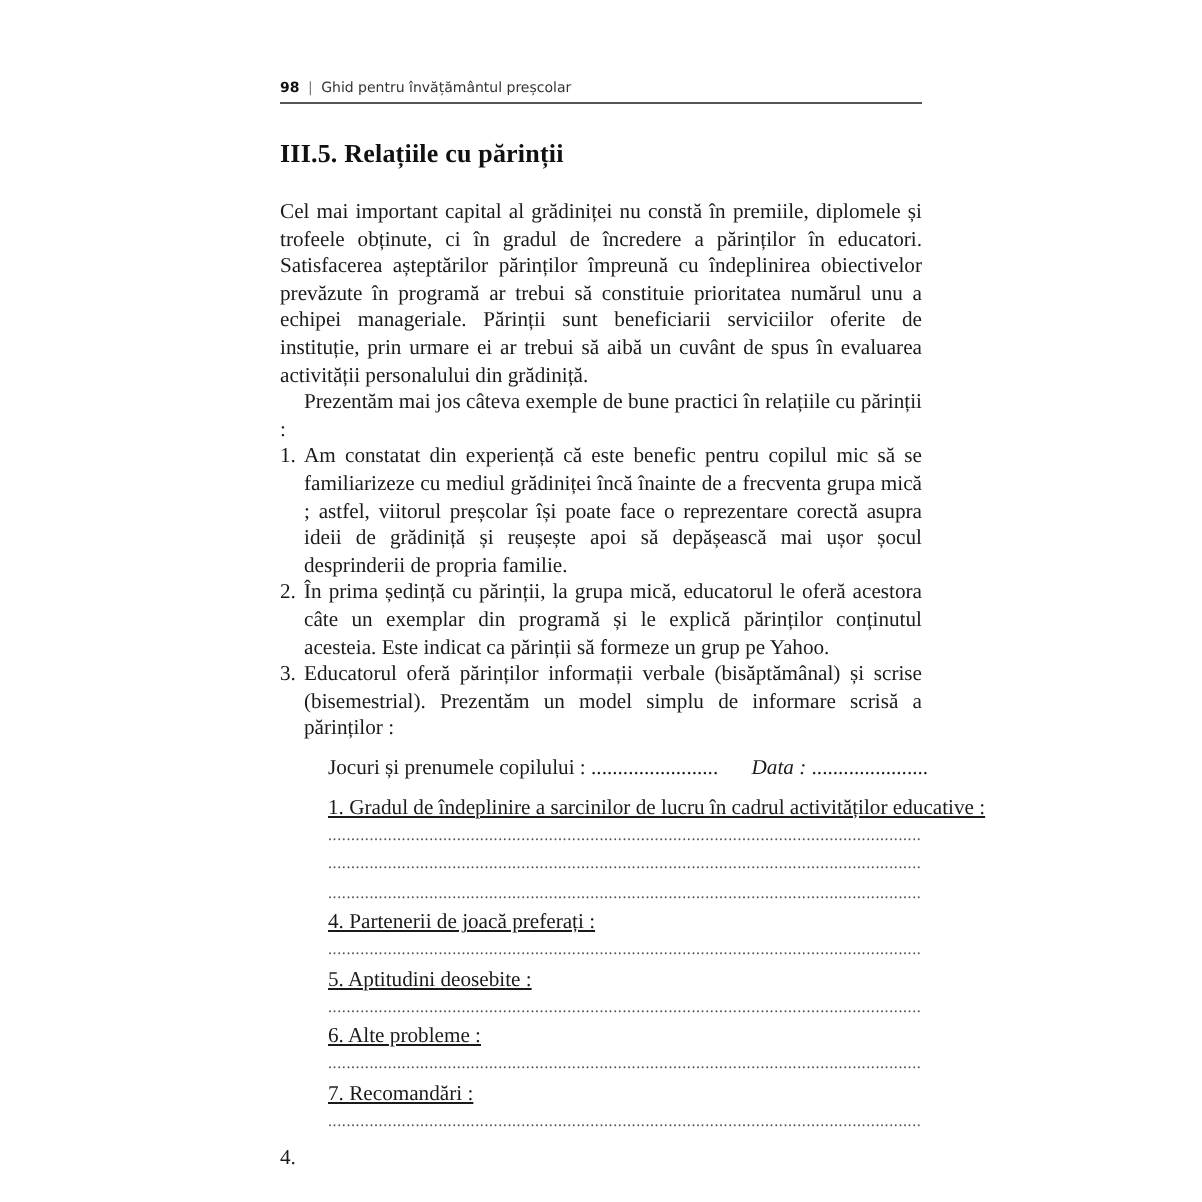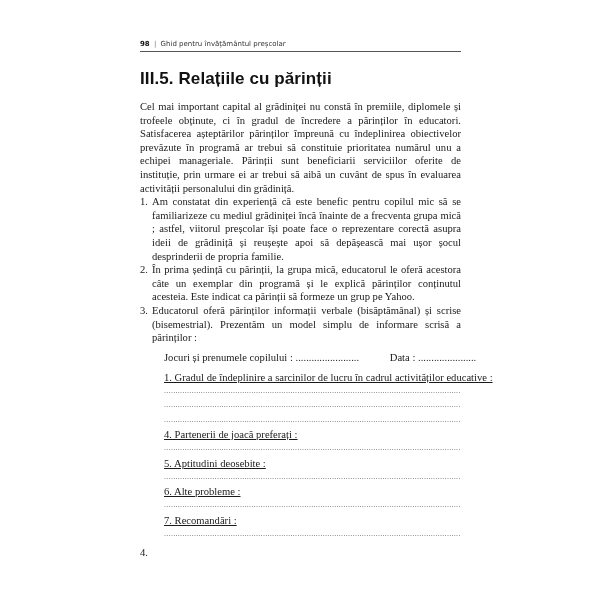--- a/index.html
+++ b/index.html
@@ -7,58 +7,59 @@
     .page { position: absolute; left: 0; top: 0; width: 601px; height: 601px; background: #ffffff; }
     .running-head {
       position: absolute; left: 140px; top: 40px; width: 321px;
       font-family: "DejaVu Sans", sans-serif; font-size: 7px; color: #333;
       border-bottom: 1px solid #555; padding-bottom: 2px; line-height: 9px;
     }
     .running-head .pgnum { font-weight: bold; color: #111; }
     .running-head .sep { color: #777; margin: 0 2px; }
     .chapter-title {
       position: absolute; left: 140px; top: 69px;
-      font-family: Liberation Sans, sans-serif; font-weight: bold; font-size: 17px; color: #111;
+      font-family: Liberation Serif, serif; font-weight: bold; font-size: 13px; color: #111;
       letter-spacing: 0.1px;
     }
     .body {
       position: absolute; left: 140px; top: 100px; width: 321px;
       font-family: "Liberation Serif", serif; font-size: 10.6px; line-height: 13.6px; color: #1a1a1a;
     }
     .body p { margin: 0; text-align: justify; text-align-last: auto; }
     .indent { text-indent: 12px; }
     .list { margin: 0; padding: 0; list-style: none; }
     .list li { position: relative; padding-left: 12px; text-align: justify; }
     .list li .num { position: absolute; left: 0; top: 0; }
     .form { margin: 6px 0 4px 12px; }
     .form .row { white-space: nowrap; height: 14px; }
     .form .row.name { margin-bottom: 6px; }
     .form .item-label { height: 14px; white-space: nowrap; text-decoration: underline; }
     .form .dots {
       height: 14px; overflow: hidden; white-space: nowrap; color: #555; font-size: 8px; letter-spacing: 0.3px;
       line-height: 12px;
     }
     .form .item { margin-bottom: 0.5px; }
-    .date-field { margin-left: 28px; }
+    .date-field { margin-left: 14px; font-style: italic; }
   </style>
 </head>
 <body>
 
 <div class="page">
 
   <div class="running-head">
     <span class="pgnum">98</span>
     <span class="sep">|</span>
     <span>Ghid pentru învățământul preșcolar</span>
   </div>
 
   <div class="chapter-title">III.5. Relațiile cu părinții</div>
 
   <div class="body">
     <p>Cel mai important capital al grădiniței nu constă în premiile, diplomele și trofeele obținute, ci în gradul de încredere a părinților în educatori. Satisfacerea așteptărilor părinților împreună cu îndeplinirea obiectivelor prevăzute în programă ar trebui să constituie prioritatea numărul unu a echipei manageriale. Părinții sunt beneficiarii serviciilor oferite de instituție, prin urmare ei ar trebui să aibă un cuvânt de spus în evaluarea activității personalului din grădiniță.</p>
+    <p class="indent">Prezentăm mai jos câteva exemple de bune practici în relațiile cu părinții :</p>
 
     <ol class="list">
       <li>
         <span class="num">1.</span>
         <span>Am constatat din experiență că este benefic pentru copilul mic să se familiarizeze cu mediul grădiniței încă înainte de a frecventa grupa mică ; astfel, viitorul preșcolar își poate face o reprezentare corectă asupra ideii de grădiniță și reușește apoi să depășească mai ușor șocul desprinderii de propria familie.</span>
       </li>
       <li>
         <span class="num">2.</span>
         <span>În prima ședință cu părinții, la grupa mică, educatorul le oferă acestora câte un exemplar din programă și le explică părinților conținutul acesteia. Este indicat ca părinții să formeze un grup pe Yahoo.</span>
       </li>

